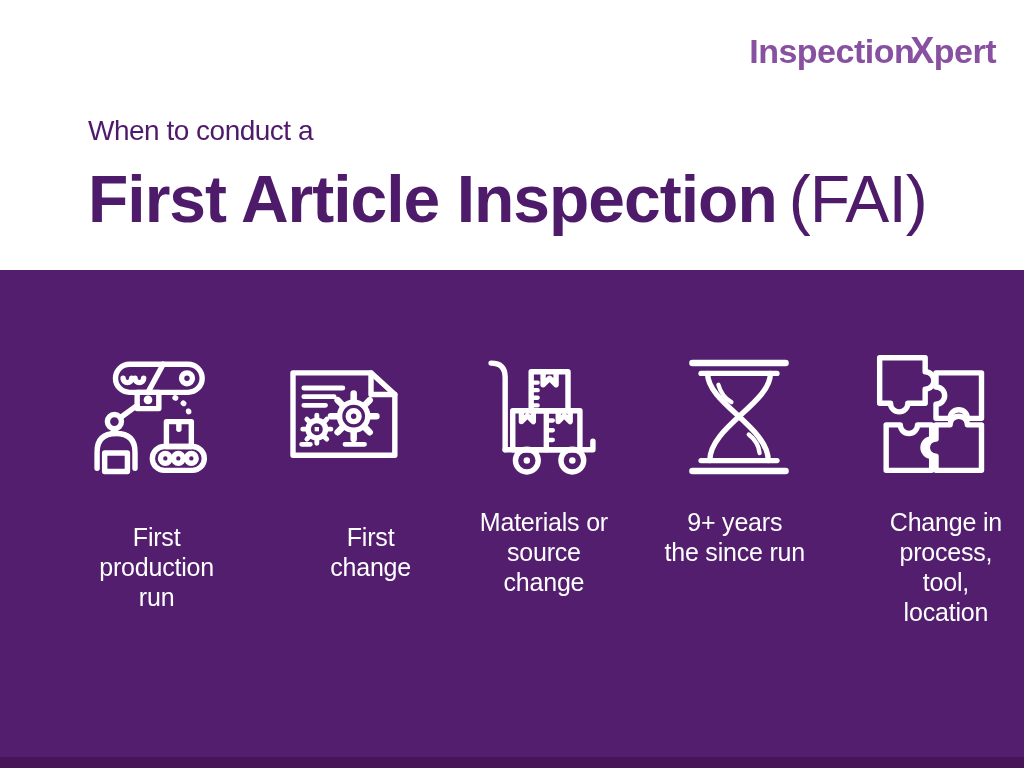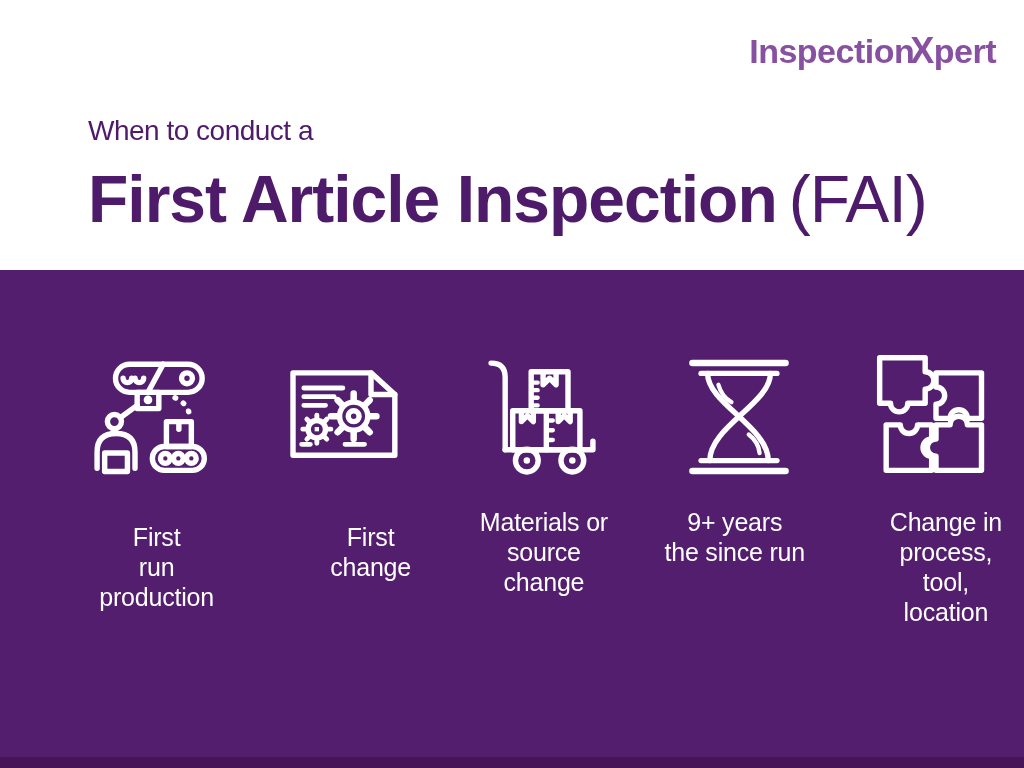--- a/index.html
+++ b/index.html
@@ -101,22 +101,22 @@
             <circle cx="76" cy="101" r="4.5"></circle>
               <circle cx="88" cy="101" r="4.5"></circle>
               <circle cx="100" cy="101" r="4.5"></circle>
             <rect x="77" y="67" width="23" height="23"></rect>
             <path d="M88.5 67 V74"></path>
             <path d="M85 45 q15 7 13 21" stroke-dasharray="0.5 8.5"></path>
           </svg>
         </div>
         <div class="reason-label">
           <div>First</div>
+          <div>production</div>
           <div>run</div>
-          <div>production</div>
         </div>
       </div>
 
       <div class="reason">
         <div class="icon-box">
           <svg viewBox="0 0 120 120" width="130" height="130" fill="none" stroke="#ffffff" stroke-width="5" stroke-linecap="round" stroke-linejoin="round">
             <path d="M12 22 H84 L106 42 V98 H12 Z"></path>
             <path d="M84 22 V42 H106"></path>
             <path d="M22 36 H58 M22 44 H50 M22 52 H42" stroke-width="4.5"></path>
             <circle cx="68" cy="62" r="13"></circle>

